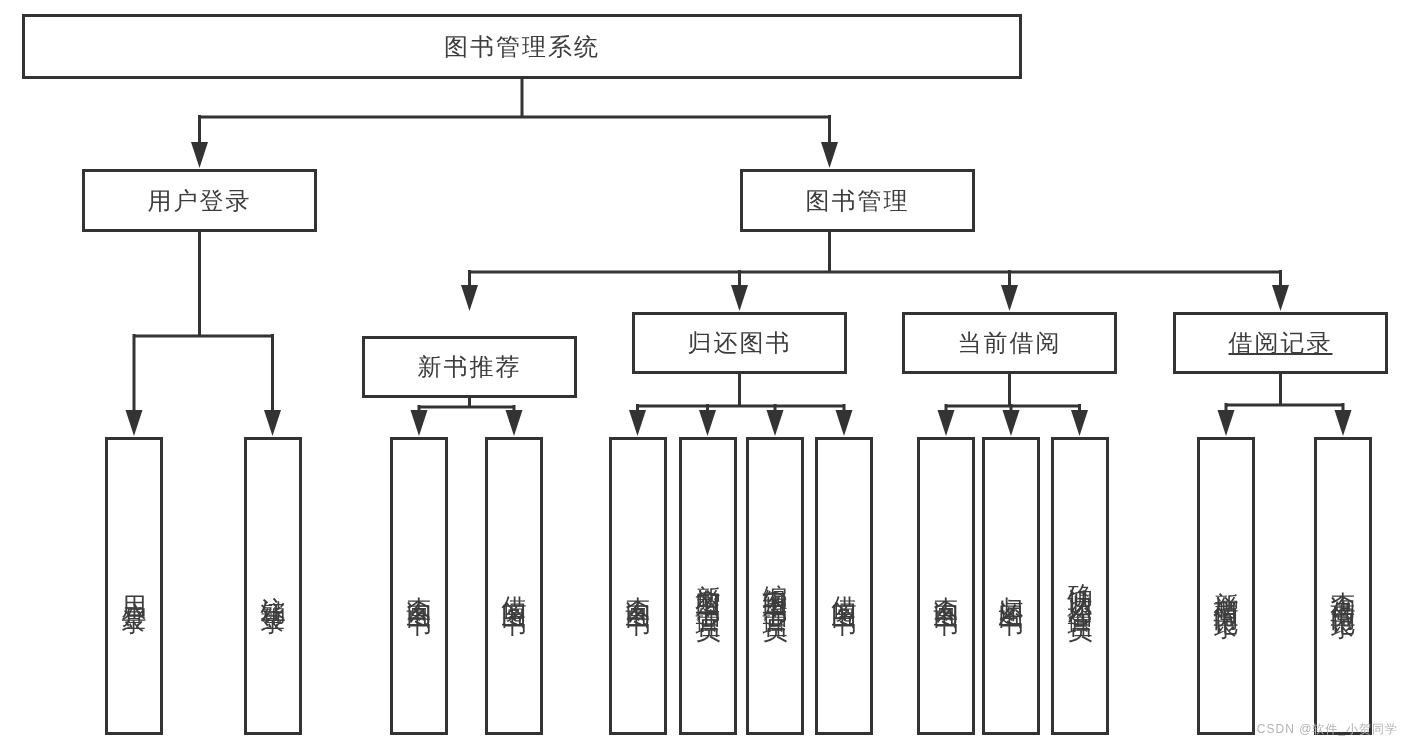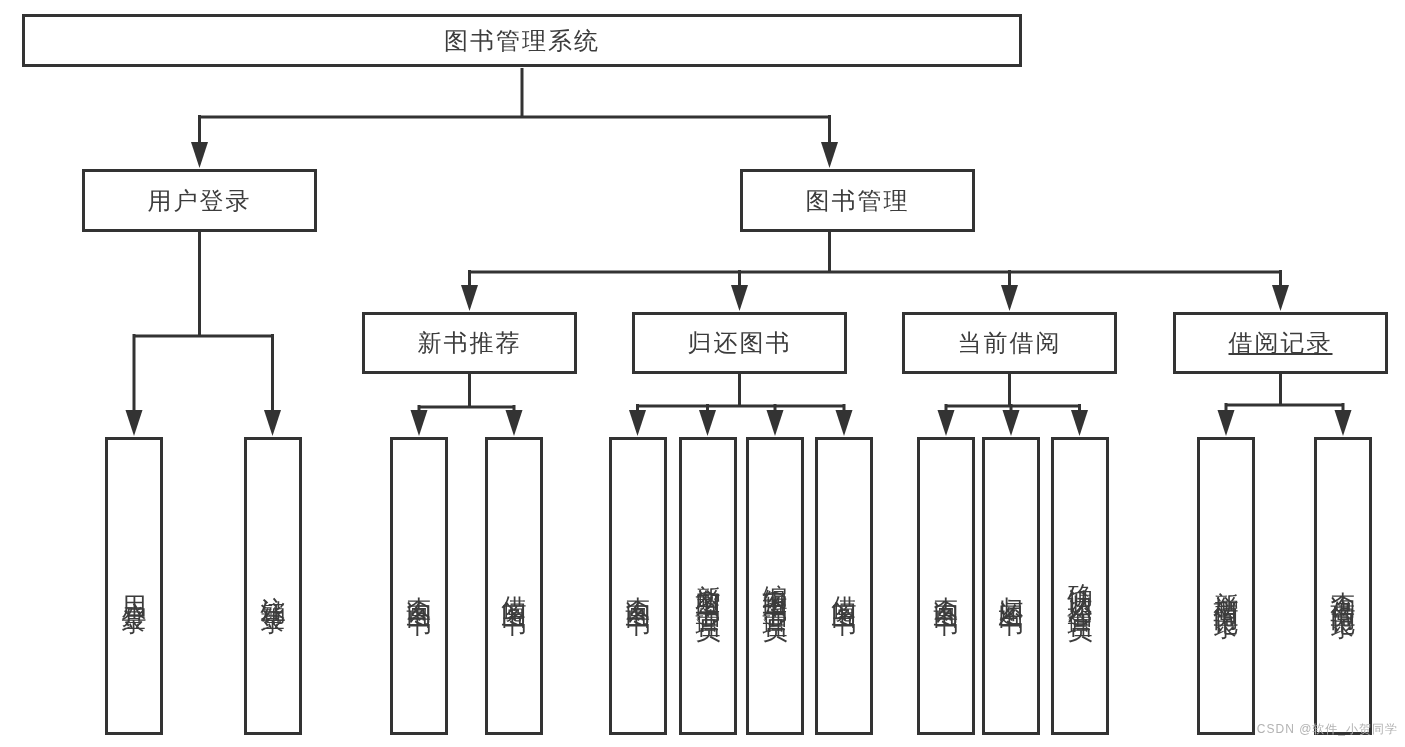--- a/index.html
+++ b/index.html
@@ -21,21 +21,21 @@
     color:#3c3c3c;
     display:flex;
     align-items:center;
     justify-content:center;
   }
   .h-node{
     font-size:24px;
     letter-spacing:2px;
     white-space:nowrap;
   }
-  .root-node{left:22px;top:14px;width:1000px;height:53px;text-align:center;}
+  .root-node{left:22px;top:14px;width:1000px;height:65px;text-align:center;}
   .l2{top:169px;width:235px;height:63px;}
   .l3{top:312px;width:215px;height:62px;}
   .leaf{
     top:437px;width:58px;height:298px;
     writing-mode:vertical-rl;
     text-orientation:mixed;
     font-size:25px;
     letter-spacing:5px;
     line-height:1;
   }
@@ -127,21 +127,21 @@
       <path d="M1343 403 L1343 412"></path>
       <polygon points="1334.5,410 1351.5,410 1343,436"></polygon>
     </g>
   </svg>
 
   <div class="node h-node root-node">图书管理系统</div>
 
   <div class="node h-node l2" style="left:82px;">用户登录</div>
   <div class="node h-node l2" style="left:740px;">图书管理</div>
 
-  <div class="node h-node l3" style="left:362px;">新书推荐</div>
+  <div class="node h-node l3" style="left:362px;margin-top:24px;">新书推荐</div>
   <div class="node h-node l3" style="left:632px;">归还图书</div>
   <div class="node h-node l3" style="left:902px;">当前借阅</div>
   <div class="node h-node l3" style="left:1173px;text-decoration:underline;">借阅记录</div>
 
   <div class="node leaf" style="left:105px;">用户登录</div>
   <div class="node leaf" style="left:244px;">注销登录</div>
 
   <div class="node leaf" style="left:390px;">查询图书</div>
   <div class="node leaf" style="left:485px;">借阅图书</div>
 

